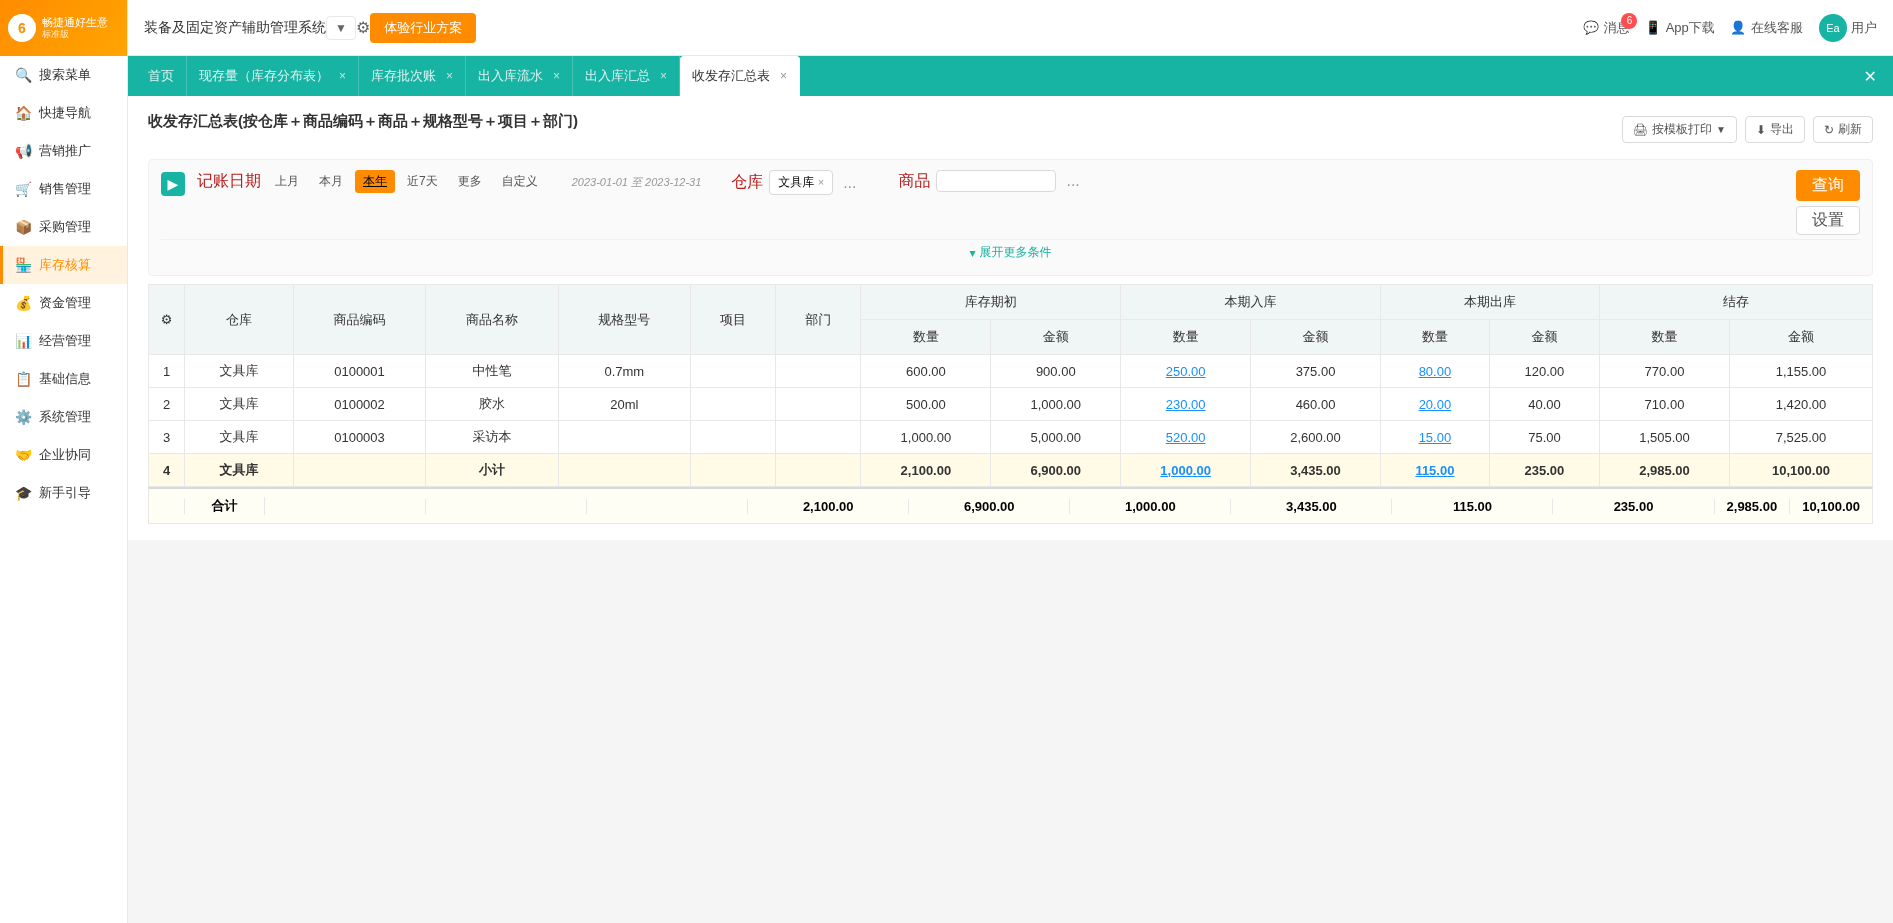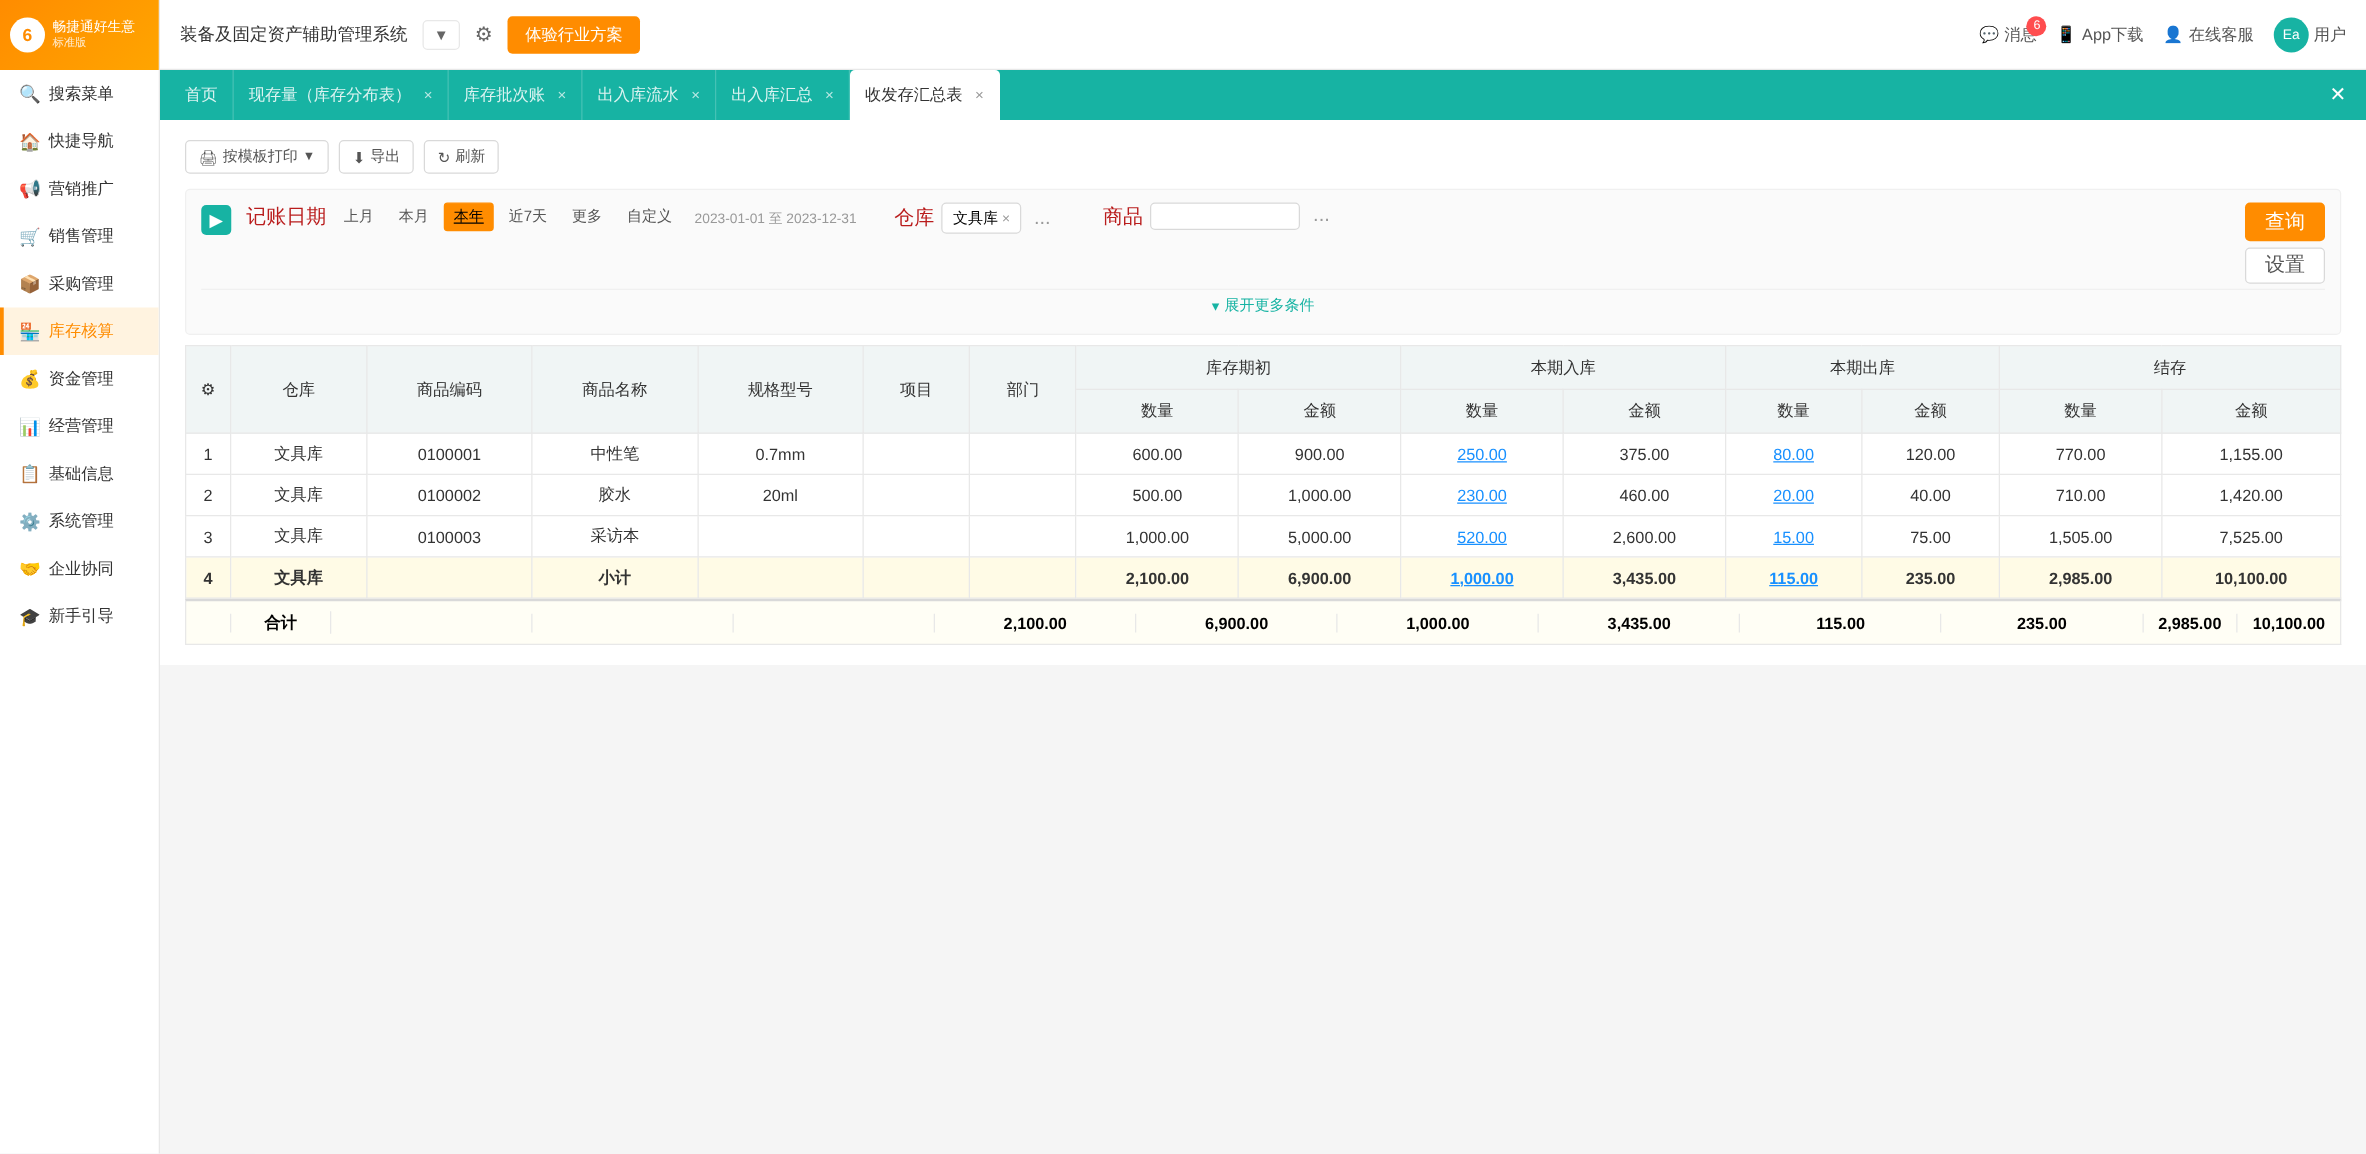--- a/index.html
+++ b/index.html
@@ -47,21 +47,21 @@
 
     
     .top-header {
       background: #fff;
       height: 56px;
       display: flex; align-items: center; justify-content: space-between;
       padding: 0 16px;
       border-bottom: 1px solid #e8e8e8;
       flex-shrink: 0;
     }
-    .top-header-left { display: flex; align-items: center; gap: 12px; }
+    .top-header-left { display: flex; align-items: center; }
     .system-title { font-size: 14px; color: #333; font-weight: 500; }
     .header-dropdown {
       display: flex; align-items: center; gap: 4px;
       padding: 4px 8px; border: 1px solid #e8e8e8; border-radius: 4px;
       cursor: pointer; font-size: 12px; color: #666;
     }
     .experience-btn {
       background: #ff8c00; color: #fff; border: none; border-radius: 4px;
       padding: 6px 14px; cursor: pointer; font-size: 13px;
     }
@@ -290,20 +290,21 @@
       <span>收发存汇总表</span>
       <span class="tab-close">×</span>
     </div>
     <span class="tab-bar-close">✕</span>
   </div>
 
   <div class="page-content">
     <div class="page-inner">
 
       <div style="display:flex; align-items:center; justify-content:space-between; margin-bottom:12px;">
+        <h2 class="page-title">收发存汇总表(按仓库＋商品编码＋商品＋规格型号＋项目＋部门)</h2>
         <div style="display:flex; gap:8px; align-items:center;">
           <div class="toolbar-btn">
             <span>🖨</span>
             <span>按模板打印</span>
             <span style="font-size:10px;">▼</span>
           </div>
           <div class="toolbar-btn">
             <span>⬇</span>
             <span>导出</span>
           </div>
@@ -322,21 +323,21 @@
             <div class="filter-group">
               <span class="filter-label">记账日期</span>
               <div class="date-btns">
                 <span class="date-btn">上月</span>
                 <span class="date-btn">本月</span>
                 <span class="date-btn active">本年</span>
                 <span class="date-btn">近7天</span>
                 <span class="date-btn">更多</span>
                 <span class="date-btn">自定义</span>
               </div>
-              <div style="margin-left:4px;">
+              <div style="margin-left:20px;font-style:italic;">
                 <span class="date-range">2023-01-01 至 2023-12-31</span>
               </div>
             </div>
 
             <div class="filter-group" style="margin-left:20px;">
               <span class="filter-label">仓库</span>
               <div class="filter-select">
                 <span>
                   <span>文具库</span>
                   <span class="filter-tag-close">×</span>

